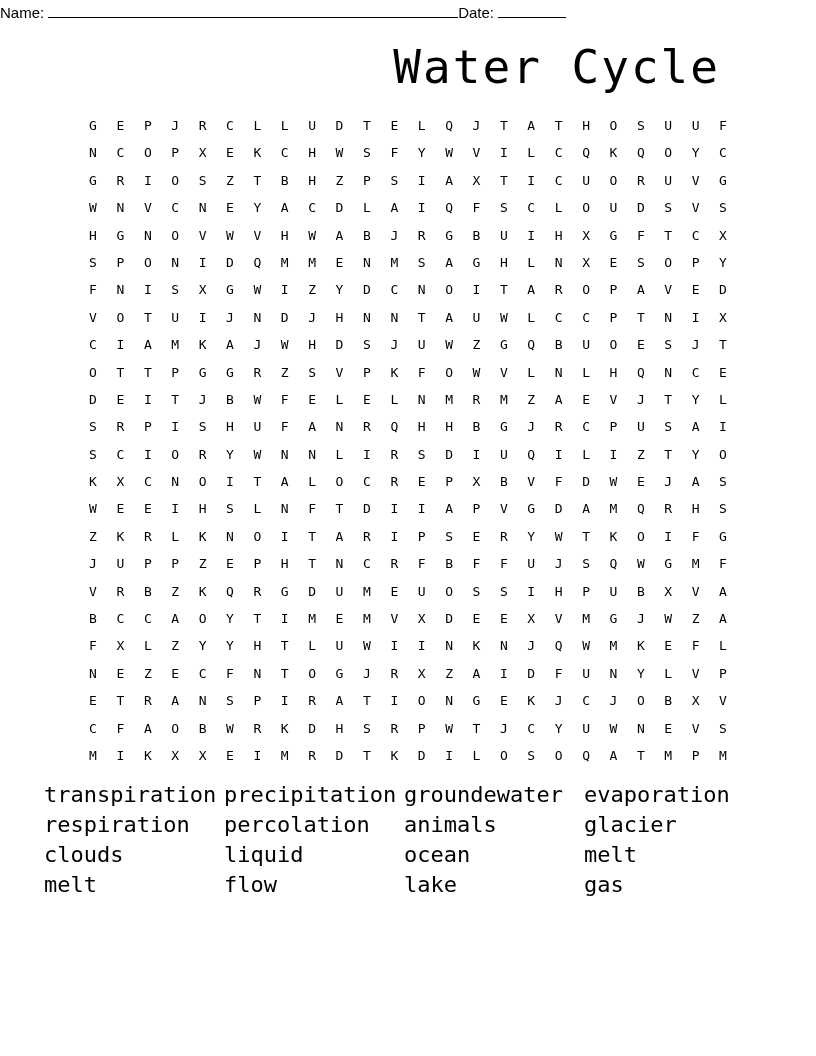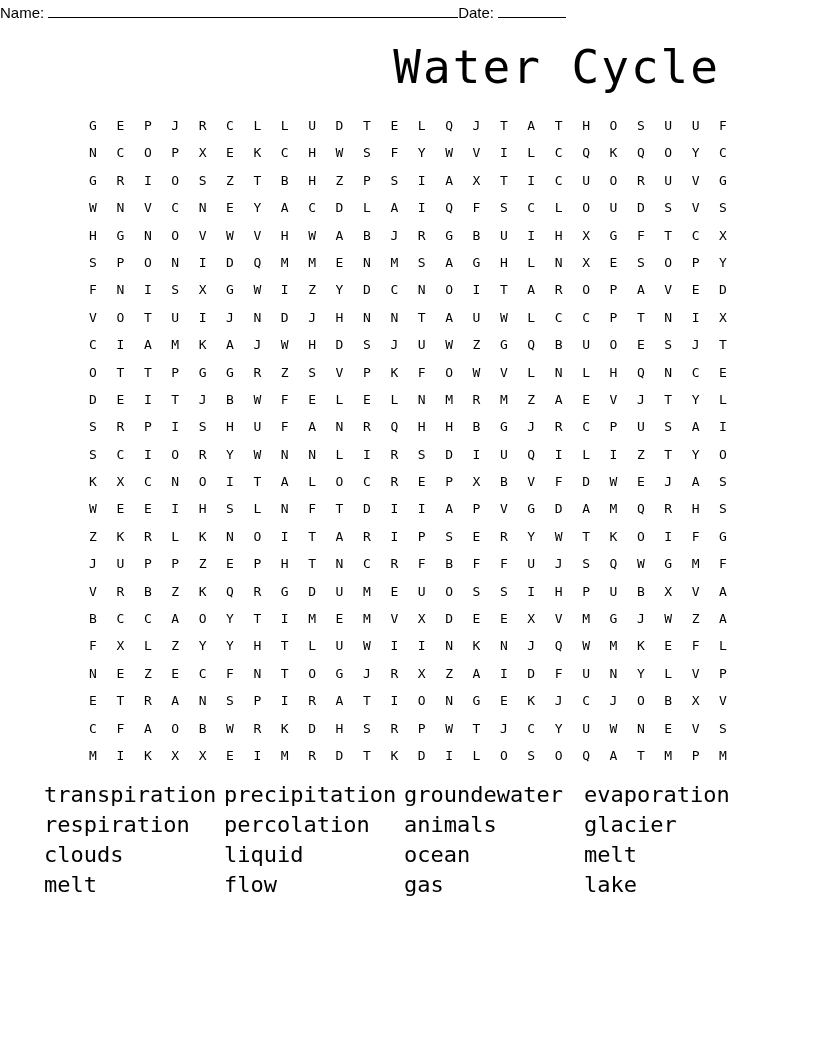--- a/index.html
+++ b/index.html
@@ -751,15 +751,15 @@
     <div class="word-item">respiration</div>
     <div class="word-item">percolation</div>
     <div class="word-item">animals</div>
     <div class="word-item">glacier</div>
     <div class="word-item">clouds</div>
     <div class="word-item">liquid</div>
     <div class="word-item">ocean</div>
     <div class="word-item">melt</div>
     <div class="word-item">melt</div>
     <div class="word-item">flow</div>
+    <div class="word-item">lake</div>
     <div class="word-item">gas</div>
-    <div class="word-item">lake</div>
   </div>
 
 </body></html>

